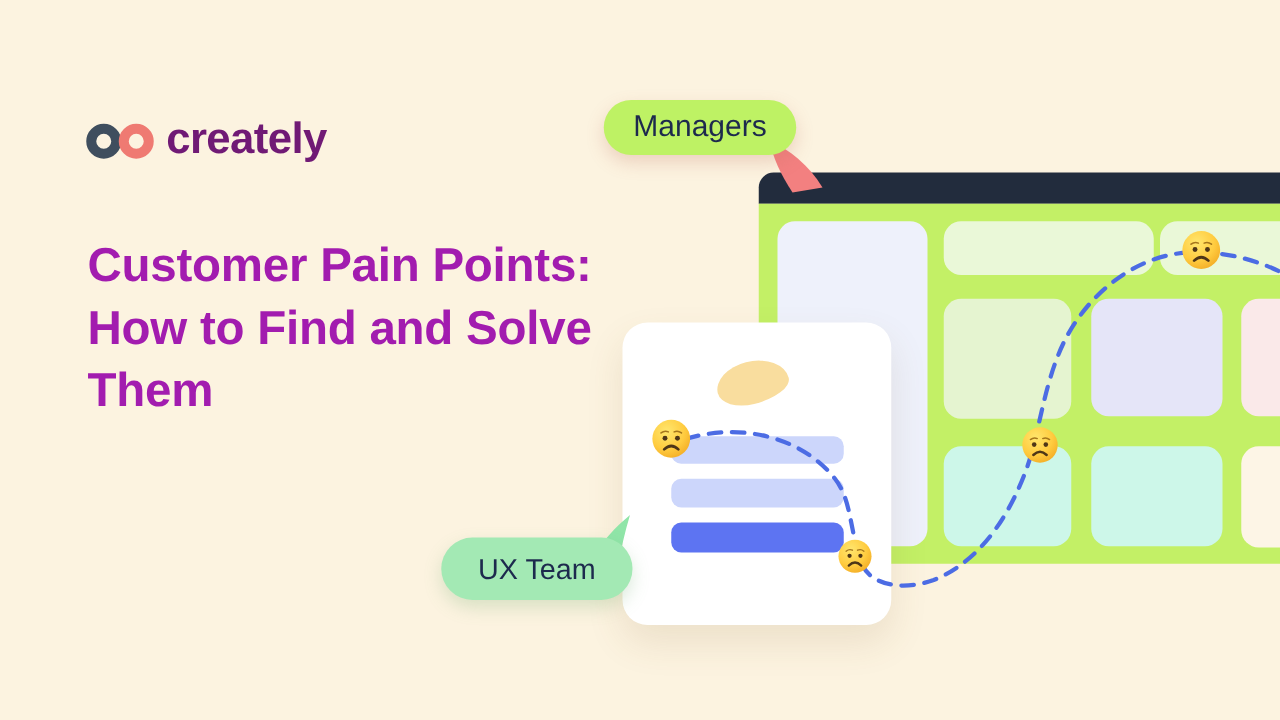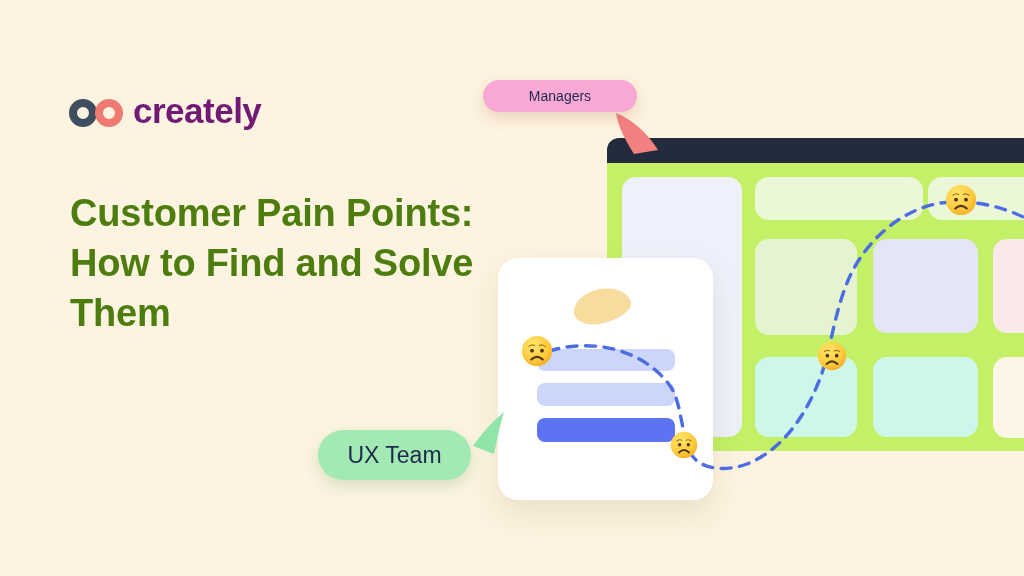--- a/index.html
+++ b/index.html
@@ -39,21 +39,21 @@
   }
 
   
   .headline {
     position: absolute;
     left: 70px; top: 188px;
     width: 458px;
     font-size: 38px;
     line-height: 50px;
     font-weight: 700;
-    color: #4d7c0f;
+    color: #a21caf;
     letter-spacing: -0.2px;
   }
 
   
   .board-header {
     position: absolute;
     left: 607px; top: 138px;
     width: 440px; height: 25px;
     background: #222c3d;
     border-radius: 12px 12px 0 0;
@@ -77,27 +77,27 @@
 
   
   .pill {
     position: absolute;
     display: flex; align-items: center; justify-content: center;
     border-radius: 26px;
     color: #1d2a4d;
   }
   .pill-managers {
     left: 483px; top: 80px;
-    width: 154px; height: 32px;
-    background: #f9a8d4;
-    font-size: 14px;
+    width: 154px; height: 44px;
+    background: #bef264;
+    font-size: 24px;
     box-shadow: 0 6px 14px rgba(190,110,90,.25);
   }
   .pill-ux {
-    left: 318px; top: 430px;
+    left: 353px; top: 430px;
     width: 153px; height: 50px;
     background: #a3e9b4;
     font-size: 23px;
     box-shadow: 0 6px 14px rgba(110,170,110,.25);
   }
   .tail { position: absolute; }
   .tail-managers { left: 610px; top: 110px; width: 54px; height: 46px; }
   .tail-ux       { left: 456px; top: 408px; width: 52px; height: 50px; }
 
   

